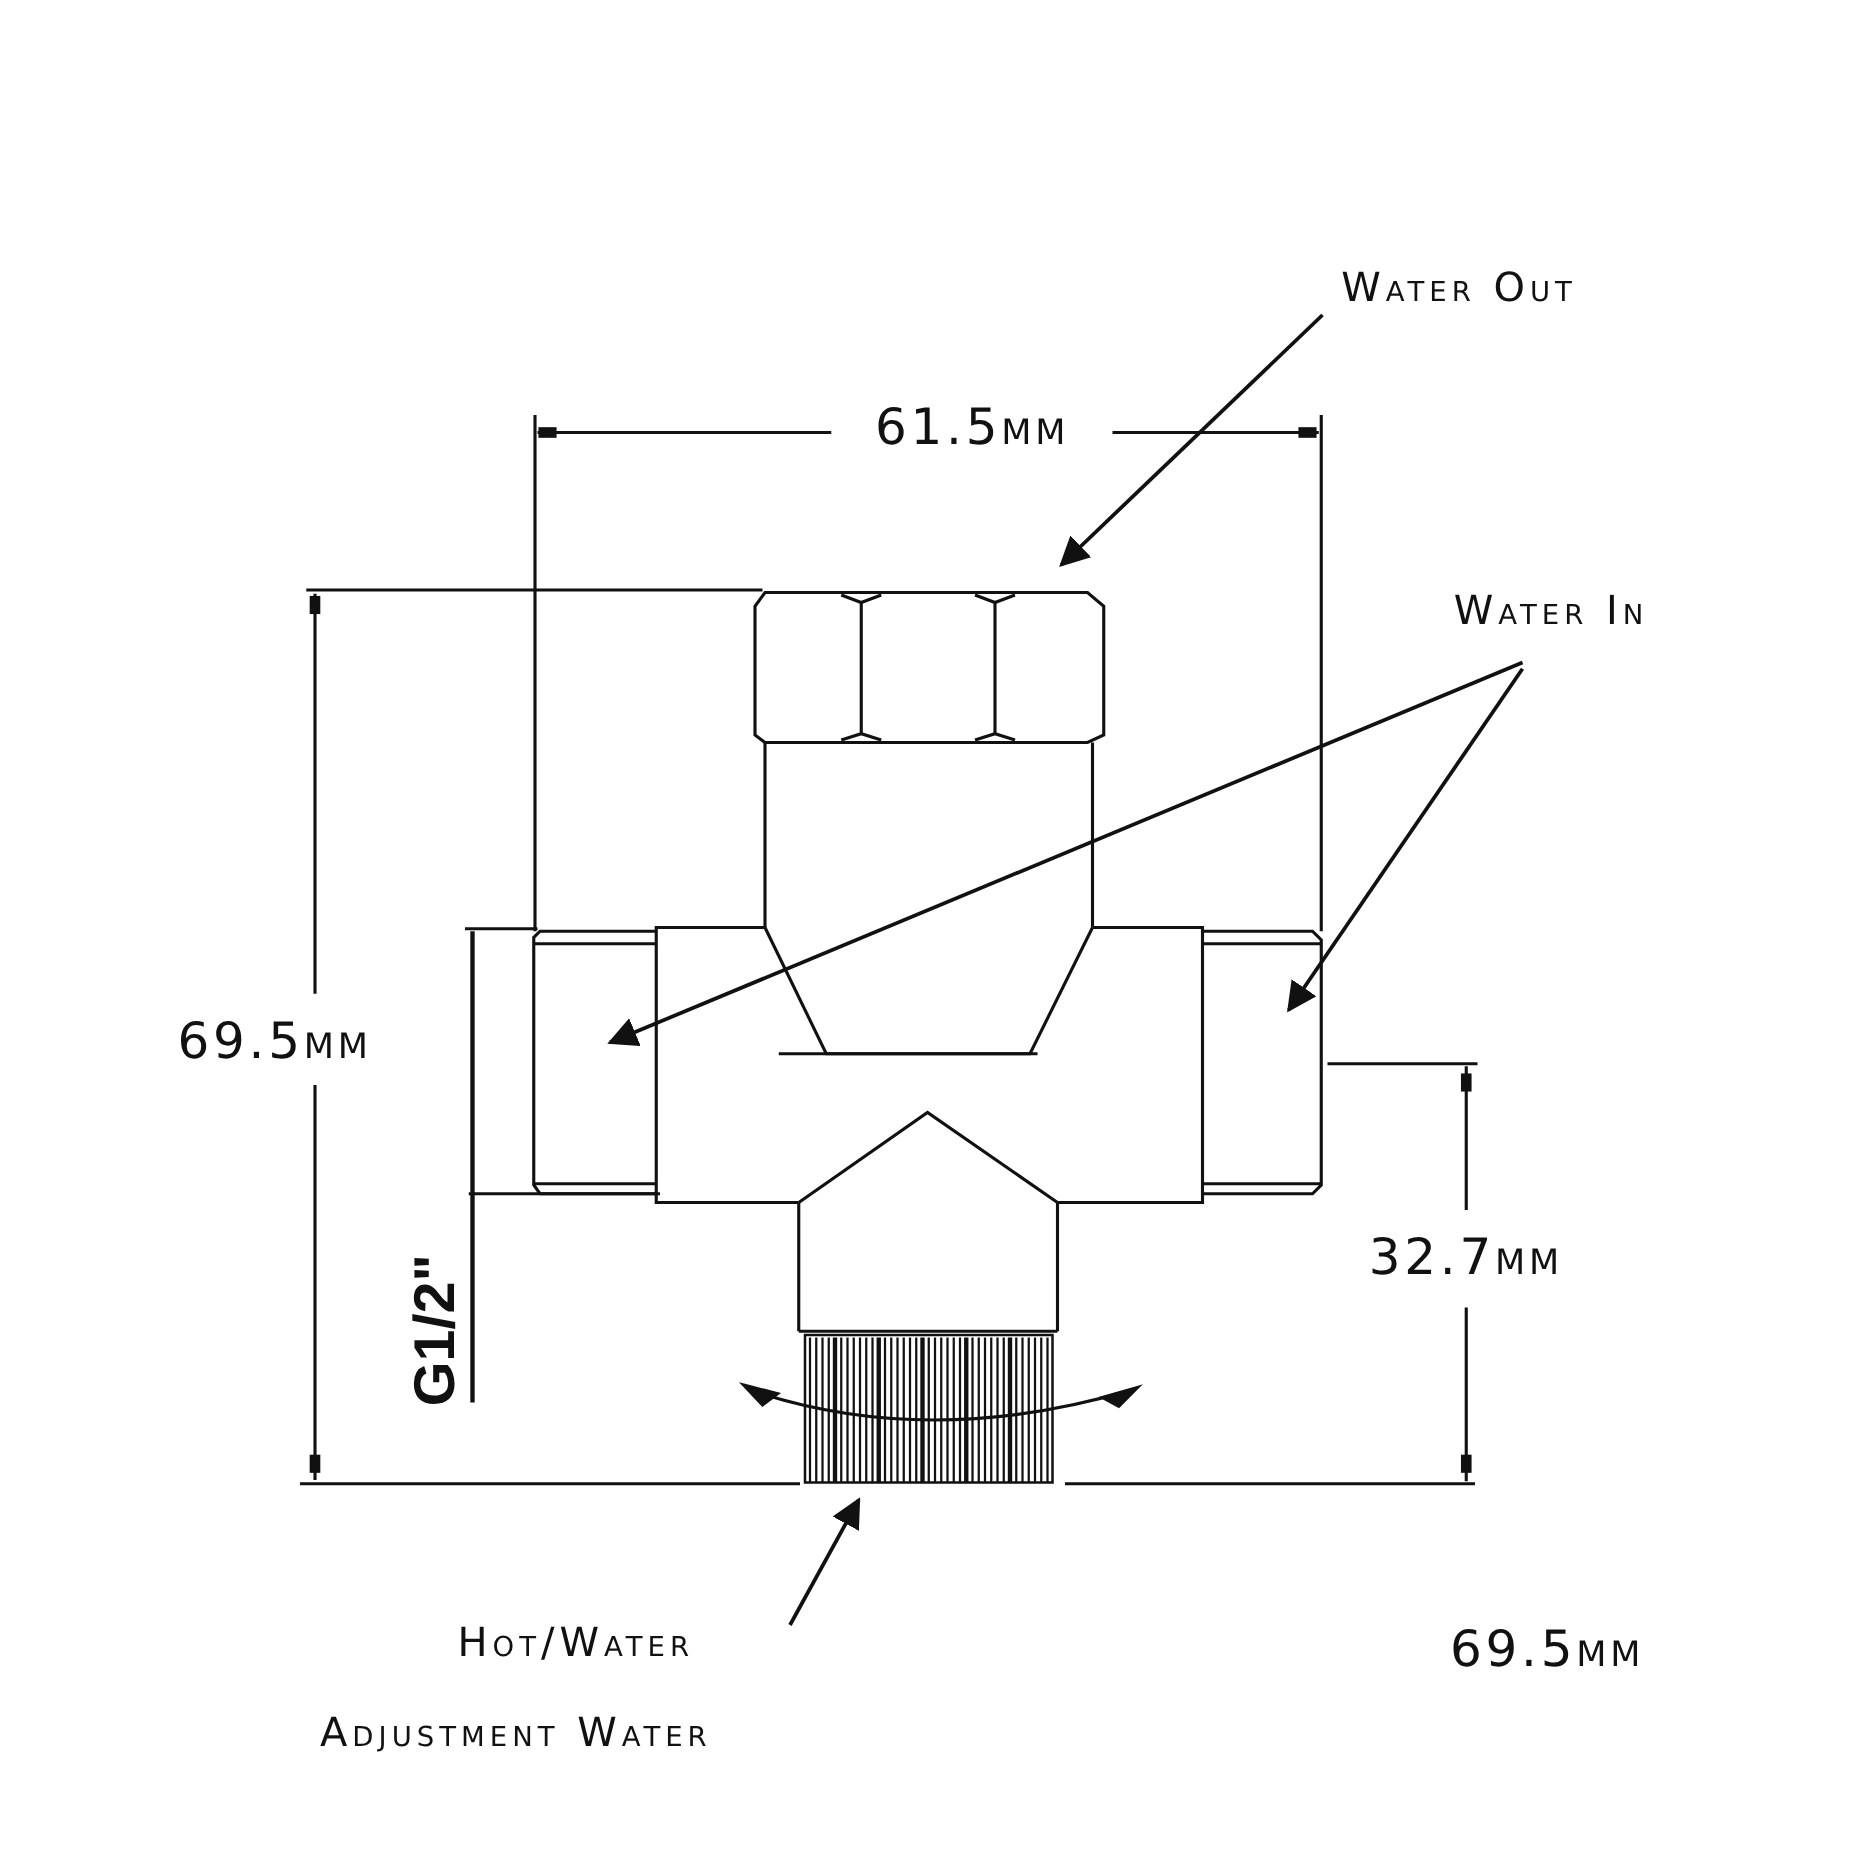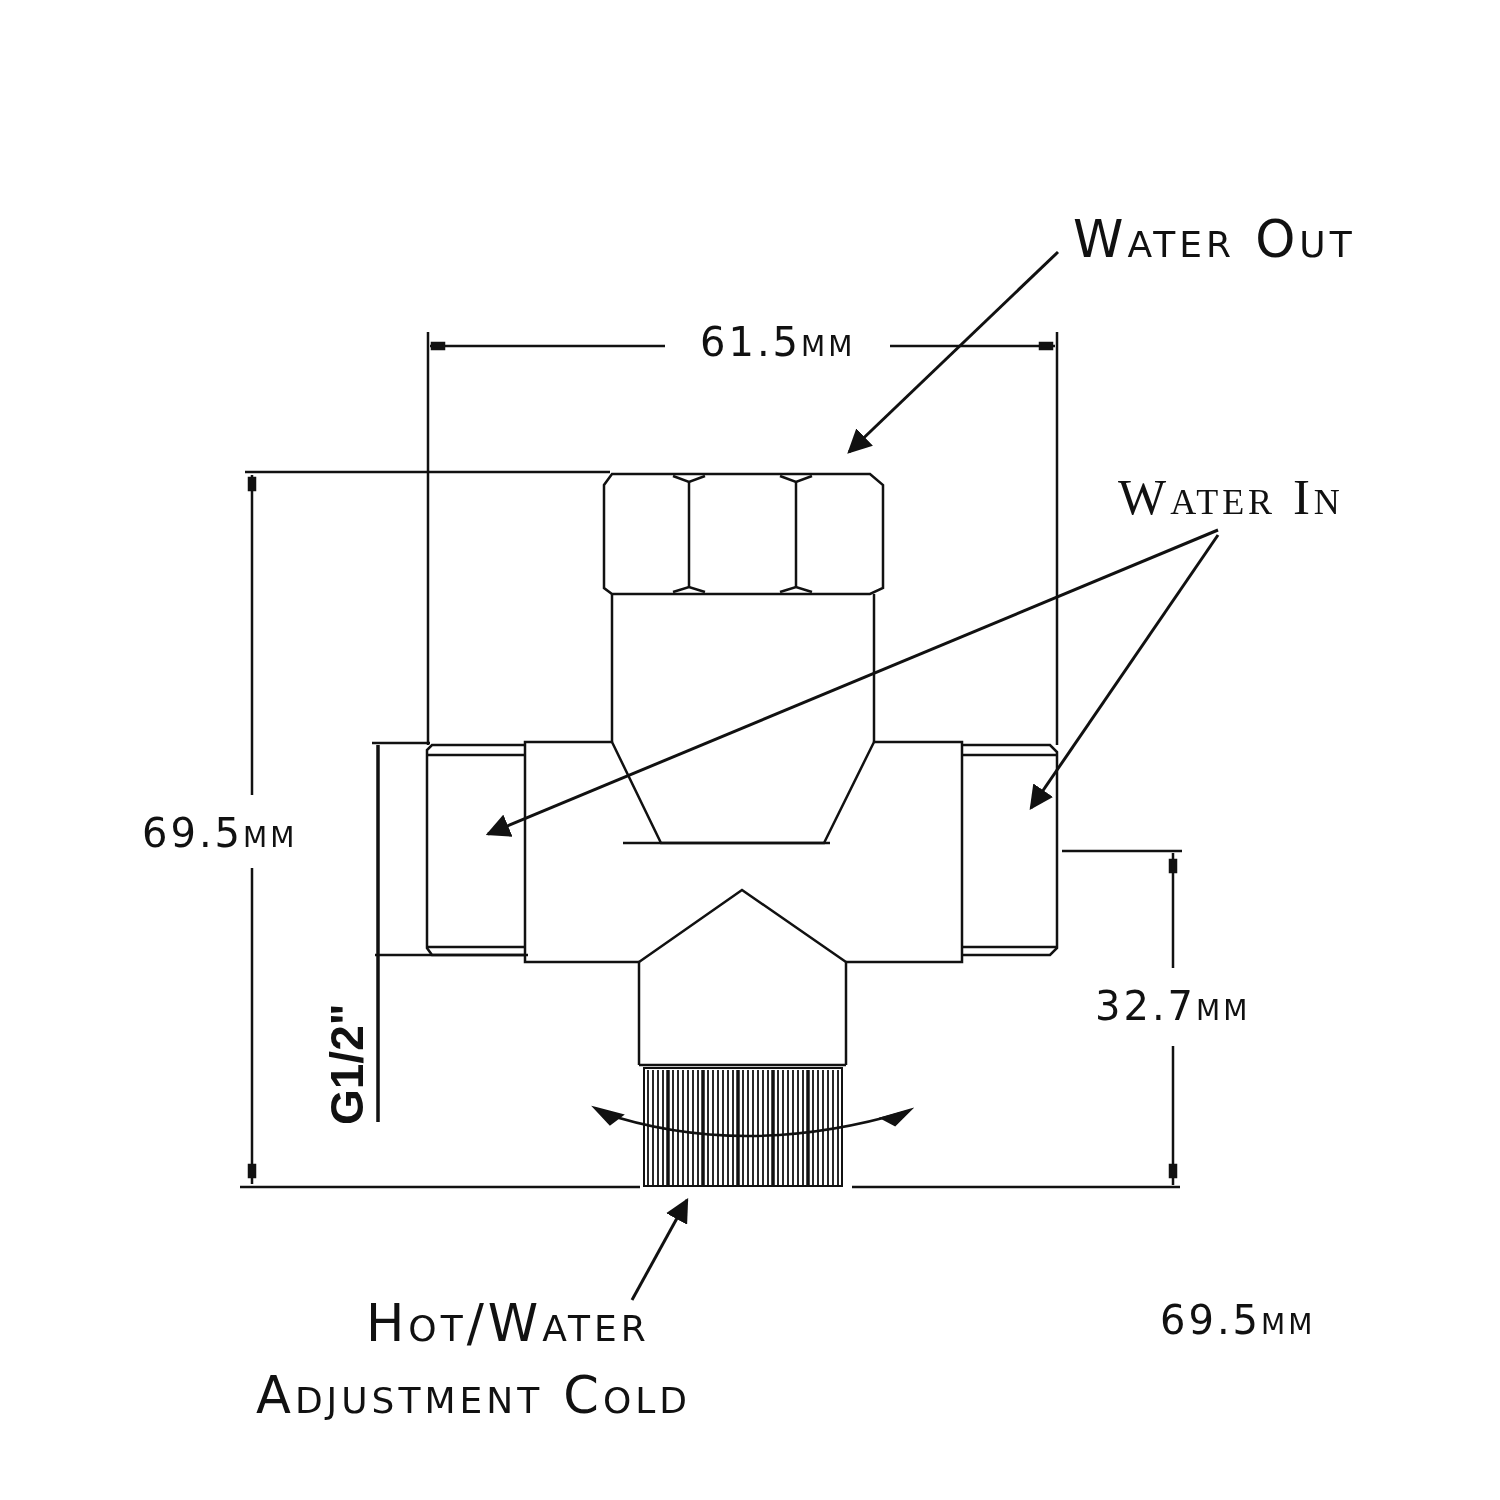--- a/index.html
+++ b/index.html
@@ -7,21 +7,21 @@
     svg { position: absolute; left: 0; top: 0; }
     .lbl {
       position: absolute;
       font-family: "DejaVu Sans", sans-serif;
       color: #111111;
       font-variant: small-caps;
       letter-spacing: 4px;
       white-space: nowrap;
       line-height: 1;
     }
-    .lbl-big { font-size: 51px; }
+    .lbl-big { font-size: 32px; }
     .dim { font-size: 40px; letter-spacing: 3px; }
     .g12 {
       position: absolute;
       font-family: "Liberation Sans", sans-serif;
       font-weight: bold;
       font-size: 46px;
       color: #111111;
       transform-origin: left top;
       transform: rotate(-90deg);
       white-space: nowrap;
@@ -167,20 +167,20 @@
 
   <g stroke="#111" stroke-width="3" fill="none">
     <line x1="1058" y1="252" x2="849" y2="452" marker-end="url(#arr)"></line>
     <line x1="1218" y1="530" x2="488" y2="834" marker-end="url(#arr)"></line>
     <line x1="1218" y1="535" x2="1031" y2="808" marker-end="url(#arr)"></line>
     <line x1="632" y1="1300" x2="687" y2="1200" marker-end="url(#arr)"></line>
   </g>
 </svg>
 
 <div class="lbl lbl-big" style="left:1073px; top:214px;">Water Out</div>
-<div class="lbl lbl-big" style="left:1118px; top:472px;font-family:Liberation Serif, serif;">Water In</div>
+<div class="lbl lbl-big" style="left:1163px; top:472px;">Water In</div>
 <div class="lbl dim" style="left:684px; top:322px;margin-left:16px;">61.5mm</div>
 <div class="lbl dim" style="left:142px; top:813px;">69.5mm</div>
 <div class="lbl dim" style="left:1095px; top:986px;text-align:right;">32.7mm</div>
 <div class="lbl dim" style="left:1160px; top:1300px;">69.5mm</div>
 <div class="g12" style="left:324px; top:1125px;">G1/2"</div>
 <div class="lbl lbl-big" style="left:366px; top:1298px;">Hot/Water</div>
-<div class="lbl lbl-big" style="left:256px; top:1370px;">Adjustment Cold</div>
+<div class="lbl lbl-big" style="left:256px; top:1370px;">Adjustment Water</div>
 
 </body></html>

